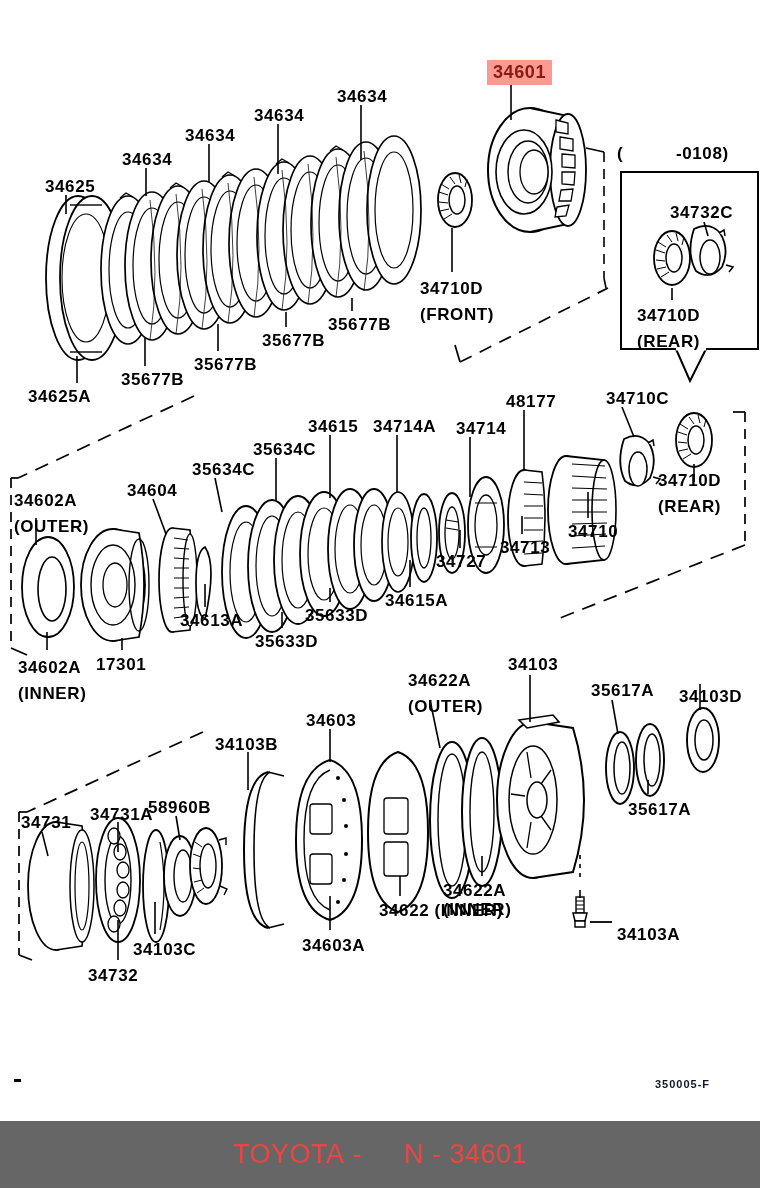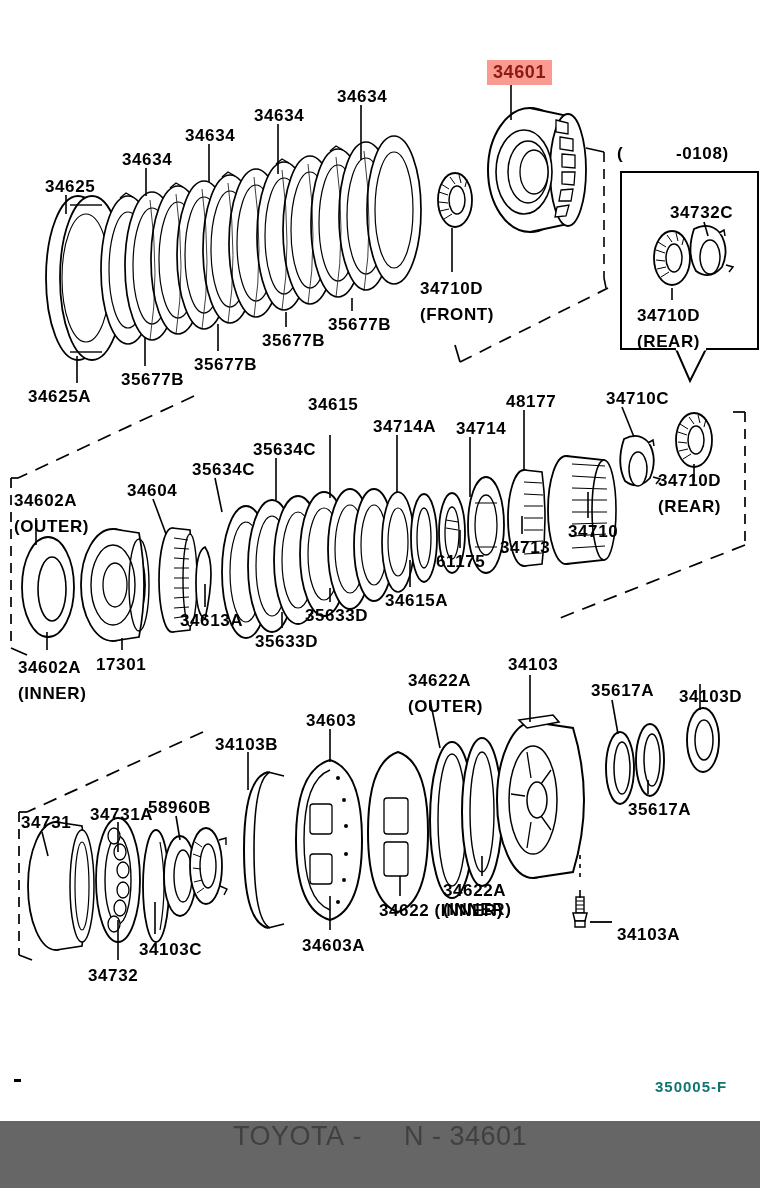--- a/index.html
+++ b/index.html
@@ -46,42 +46,43 @@
     color: #8b1a12;
     background: #fa9a90;
     padding: 2px 6px 3px 6px;
     white-space: pre;
     line-height: 20px;
   }
   .drawref {
     position: absolute;
     font-family: "Liberation Sans", sans-serif;
     font-weight: bold;
-    font-size: 15px;
+    font-size: 11px;
     letter-spacing: 1px;
-    color: #0f766e;
+    color: #0f172a;
     white-space: pre;
   }
   #footer-bar {
     position: absolute;
     left: 0;
     top: 1121px;
     width: 760px;
     height: 67px;
     background: #666666;
   }
   #footer-text {
     position: absolute;
     left: 0;
     top: 1121px;
     width: 760px;
     height: 67px;
     display: flex;
+    align-items: center;
     justify-content: center;
-    color: #404040;
+    color: #ef4444;
     font-family: "Liberation Sans", sans-serif;
     font-size: 27px;
     letter-spacing: 0.5px;
     white-space: pre;
   }
   #footer-text .gap { display: inline-block; width: 34px; }
   .tickmark {
     position: absolute;
     width: 7px;
     height: 3px;
@@ -543,49 +544,49 @@
   <div class="lbl" style="left:676px; top:144px;">-0108)</div>
   <div class="lbl" style="left:670px; top:203px;">34732C</div>
   <div class="lbl two" style="left:637px; top:303px;">34710D
 (REAR)</div>
 
   <div class="lbl two" style="left:14px;  top:488px;">34602A
 (OUTER)</div>
   <div class="lbl" style="left:127px; top:481px;">34604</div>
   <div class="lbl" style="left:192px; top:460px;">35634C</div>
   <div class="lbl" style="left:253px; top:440px;">35634C</div>
-  <div class="lbl" style="left:308px; top:395px;">34615</div>
+  <div class="lbl" style="left:308px; top:417px;">34615</div>
   <div class="lbl" style="left:373px; top:417px;">34714A</div>
   <div class="lbl" style="left:456px; top:419px;">34714</div>
   <div class="lbl" style="left:506px; top:392px;">48177</div>
   <div class="lbl" style="left:606px; top:389px;">34710C</div>
   <div class="lbl two" style="left:658px; top:468px;">34710D
 (REAR)</div>
   <div class="lbl two" style="left:18px;  top:655px;">34602A
 (INNER)</div>
   <div class="lbl" style="left:96px;  top:655px;">17301</div>
   <div class="lbl" style="left:180px; top:611px;">34613A</div>
   <div class="lbl" style="left:255px; top:632px;">35633D</div>
   <div class="lbl" style="left:305px; top:606px;">35633D</div>
   <div class="lbl" style="left:385px; top:591px;">34615A</div>
-  <div class="lbl" style="left:436px; top:552px;">61175</div>
+  <div class="lbl" style="left:436px; top:552px;">34727</div>
   <div class="lbl" style="left:500px; top:538px;">34713</div>
   <div class="lbl" style="left:568px; top:522px;">34710</div>
 
   <div class="lbl two" style="left:408px; top:668px;">34622A
 (OUTER)</div>
   <div class="lbl" style="left:508px; top:655px;">34103</div>
   <div class="lbl" style="left:591px; top:681px;">35617A</div>
   <div class="lbl" style="left:679px; top:664px;margin-top:23px;">34103D</div>
   <div class="lbl" style="left:306px; top:711px;">34603</div>
   <div class="lbl" style="left:215px; top:735px;">34103B</div>
   <div class="lbl" style="left:90px;  top:805px;">34731A</div>
   <div class="lbl" style="left:148px; top:798px;">58960B</div>
   <div class="lbl" style="left:21px;  top:813px;">34731</div>
-  <div class="lbl" style="left:133px; top:940px;margin-left:6px;">34103C</div>
+  <div class="lbl" style="left:133px; top:940px;">34103C</div>
   <div class="lbl" style="left:88px;  top:966px;">34732</div>
   <div class="lbl" style="left:302px; top:936px;">34603A</div>
   <div class="lbl" style="left:443px; top:881px;">34622A
 (INNER)</div>
   <div class="lbl" style="left:379px; top:901px;">34622 (INNER)</div>
   <div class="lbl" style="left:628px; top:800px;">35617A</div>
   <div class="lbl" style="left:617px; top:925px;">34103A</div>
 
   <div class="tickmark" style="left:14px; top:1079px;"></div>
 

